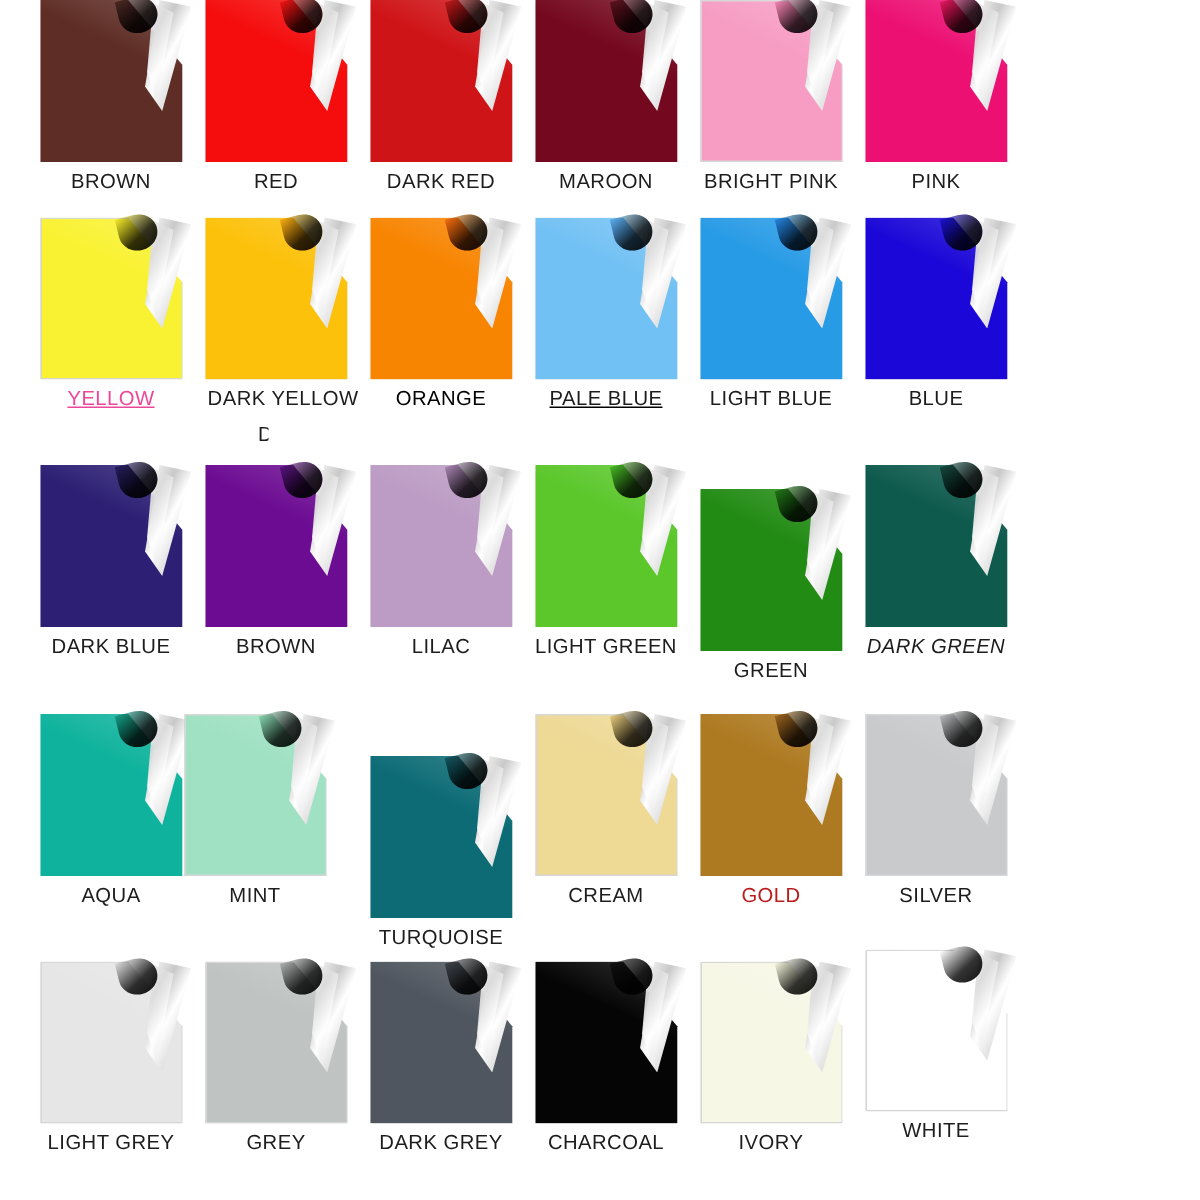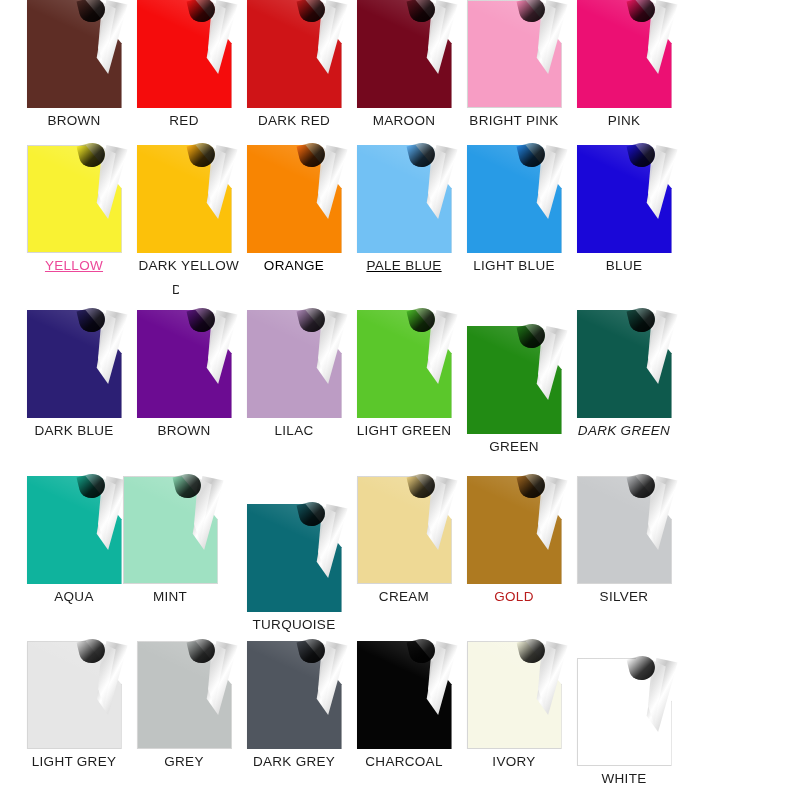--- a/index.html
+++ b/index.html
@@ -476,21 +476,21 @@
         <div class="sheet-wrap">
           <div class="sheet-body outlined" style="background: rgb(247, 247, 230);"></div>
           <div class="sheet-sheen"></div>
           <div class="peel-under"></div>
           <div class="peel-sliver"></div>
           <div class="peel-roll-tint" style="background: rgb(247, 247, 230);"></div>
           <div class="peel-roll"></div>
         </div>
         <div class="swatch-label" style="color: rgb(29, 29, 29);">IVORY</div>
       </div>
-      <div class="swatch-cell" style="left: 569px; top: 658px;">
+      <div class="swatch-cell" style="left: 569px; top: 633px;">
         <div class="sheet-wrap">
           <div class="sheet-body outlined" style="background: rgb(255, 255, 255);"></div>
           <div class="sheet-sheen"></div>
           <div class="peel-under"></div>
           <div class="peel-sliver"></div>
           <div class="peel-roll-tint" style="background: rgb(255, 255, 255);"></div>
           <div class="peel-roll"></div>
         </div>
         <div class="swatch-label" style="color: rgb(29, 29, 29);">WHITE</div>
       </div>

